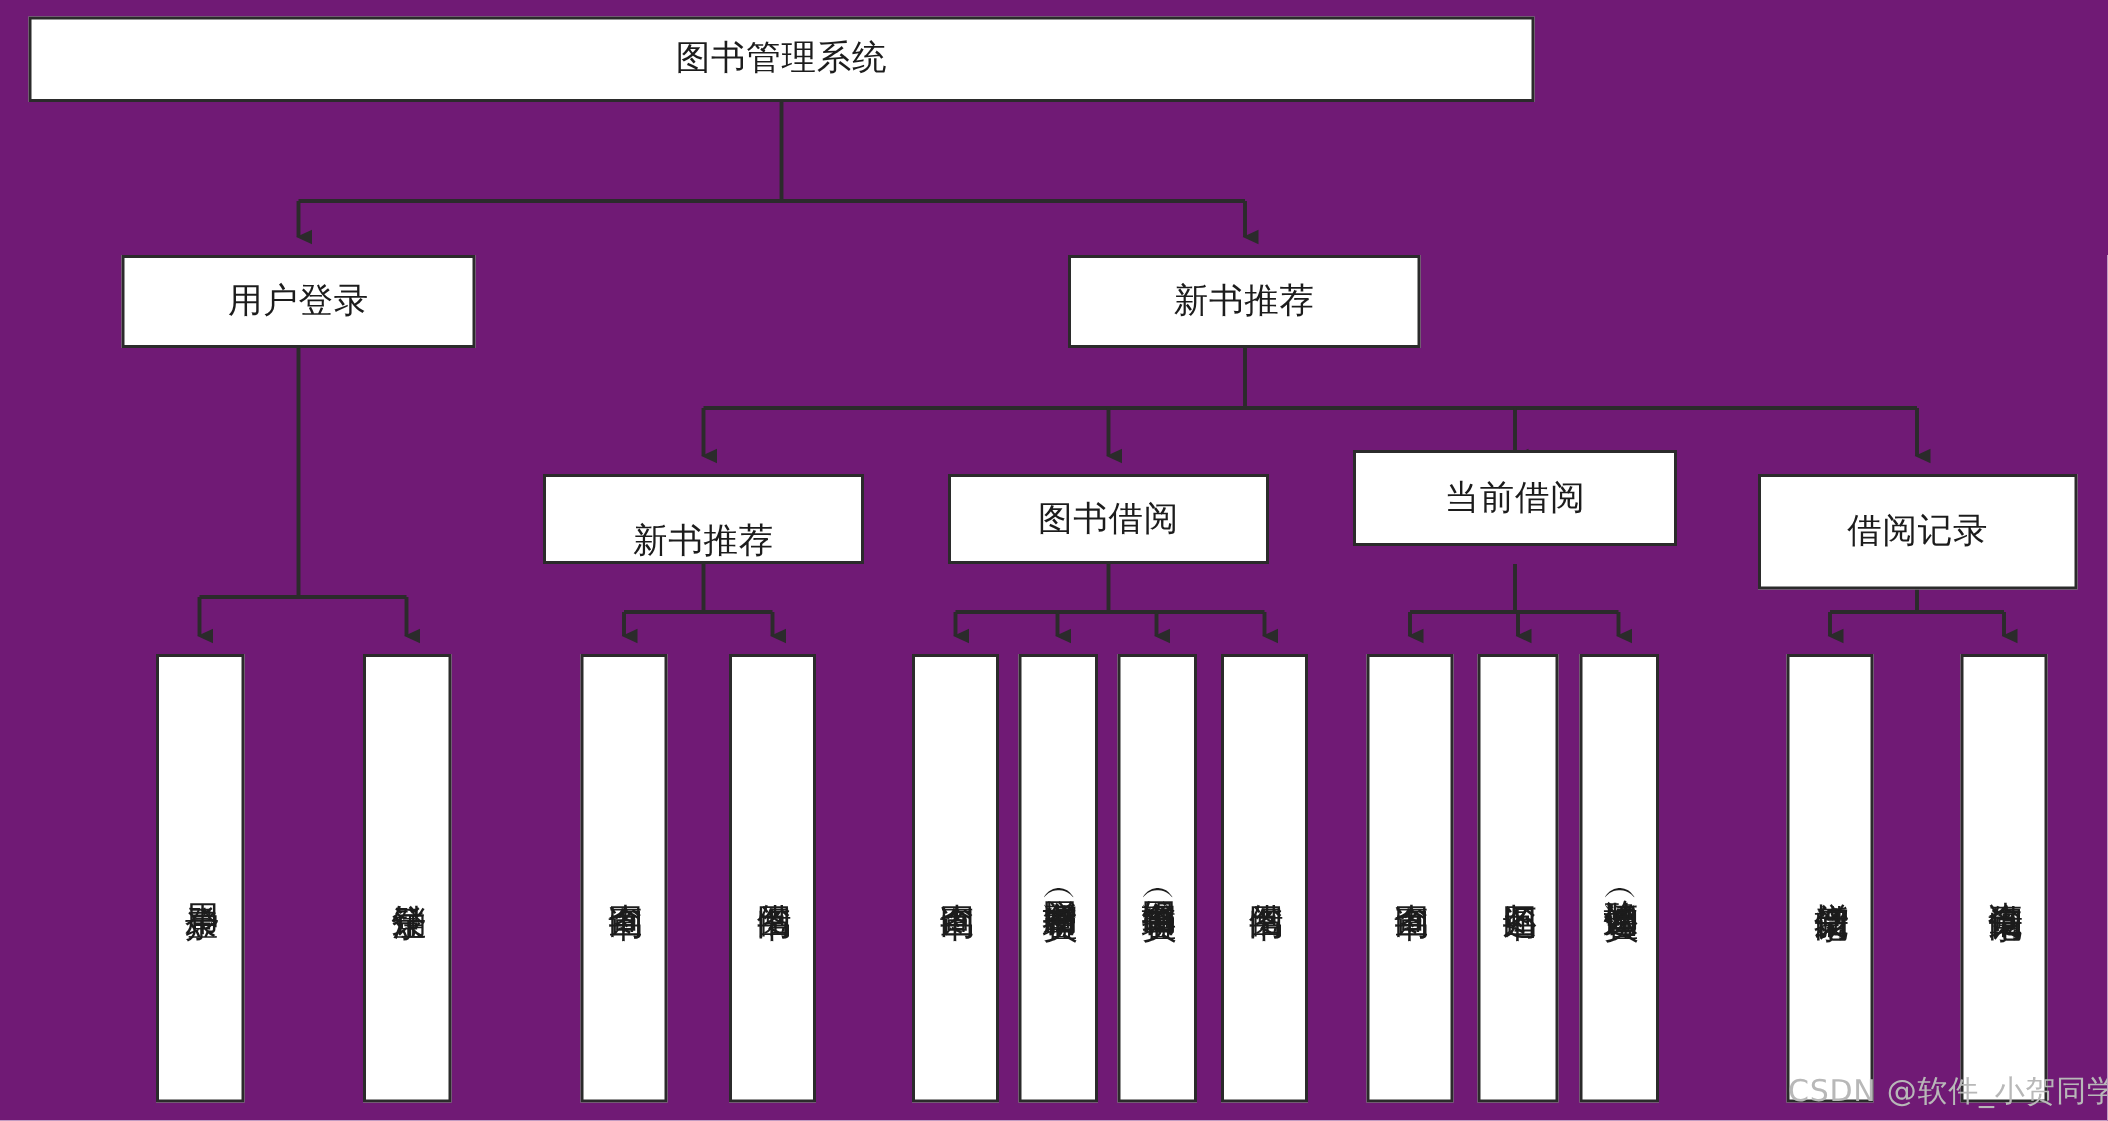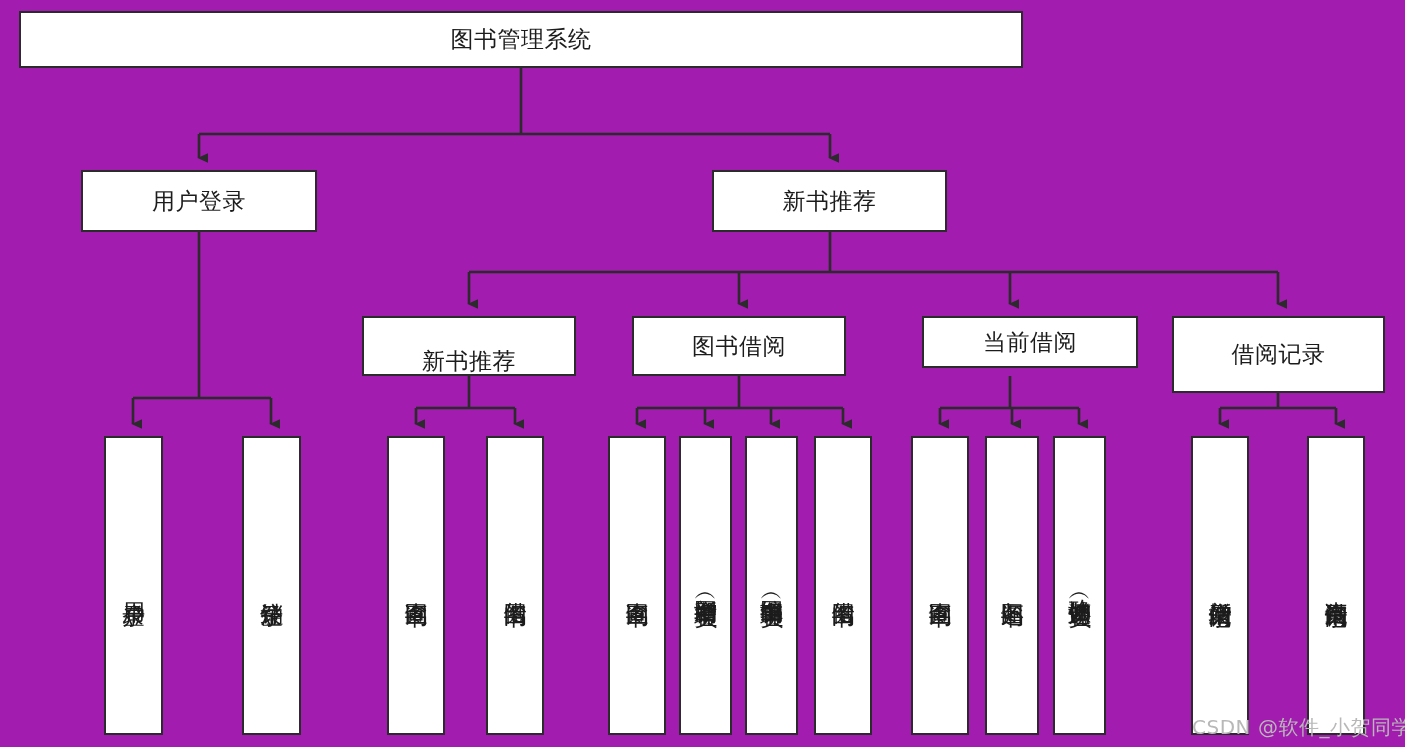--- a/index.html
+++ b/index.html
@@ -7,21 +7,21 @@
     padding: 0;
     background: #ffffff;
   }
   body {
     font-family: "DejaVu Sans", "Liberation Sans", sans-serif;
   }
   #canvas {
     position: relative;
     width: 1405px;
     height: 747px;
-    background: #a21caf;
+    background: #701a75;
     overflow: hidden;
   }
   #edges {
     position: absolute;
     left: 0;
     top: 0;
     width: 1405px;
     height: 747px;
   }
   .node {
@@ -129,21 +129,21 @@
   <div class="node" id="node-l2-1" style="left: 712px; top: 170px; width: 235px; height: 62px;">
     <span class="label">新书推荐</span>
   </div>
 
   <div class="node" id="node-l3-0" style="left: 362px; top: 316px; width: 214px; height: 60px; align-items: flex-end;">
     <span class="label">新书推荐</span>
   </div>
   <div class="node" id="node-l3-1" style="left: 632px; top: 316px; width: 214px; height: 60px;">
     <span class="label">图书借阅</span>
   </div>
-  <div class="node" id="node-l3-2" style="left: 902px; top: 316px; width: 216px; height: 52px; margin-left: 20px;">
+  <div class="node" id="node-l3-2" style="left: 902px; top: 300px; width: 216px; height: 64px;">
     <span class="label">当前借阅</span>
   </div>
   <div class="node" id="node-l3-3" style="left: 1172px; top: 316px; width: 213px; height: 77px;">
     <span class="label">借阅记录</span>
   </div>
 
   <div class="node vertical" id="node-leaf-0" style="left: 104px; top: 436px; width: 59px; height: 299px;">
     <span class="label">用户登录</span>
   </div>
   <div class="node vertical" id="node-leaf-1" style="left: 242px; top: 436px; width: 59px; height: 299px;">

